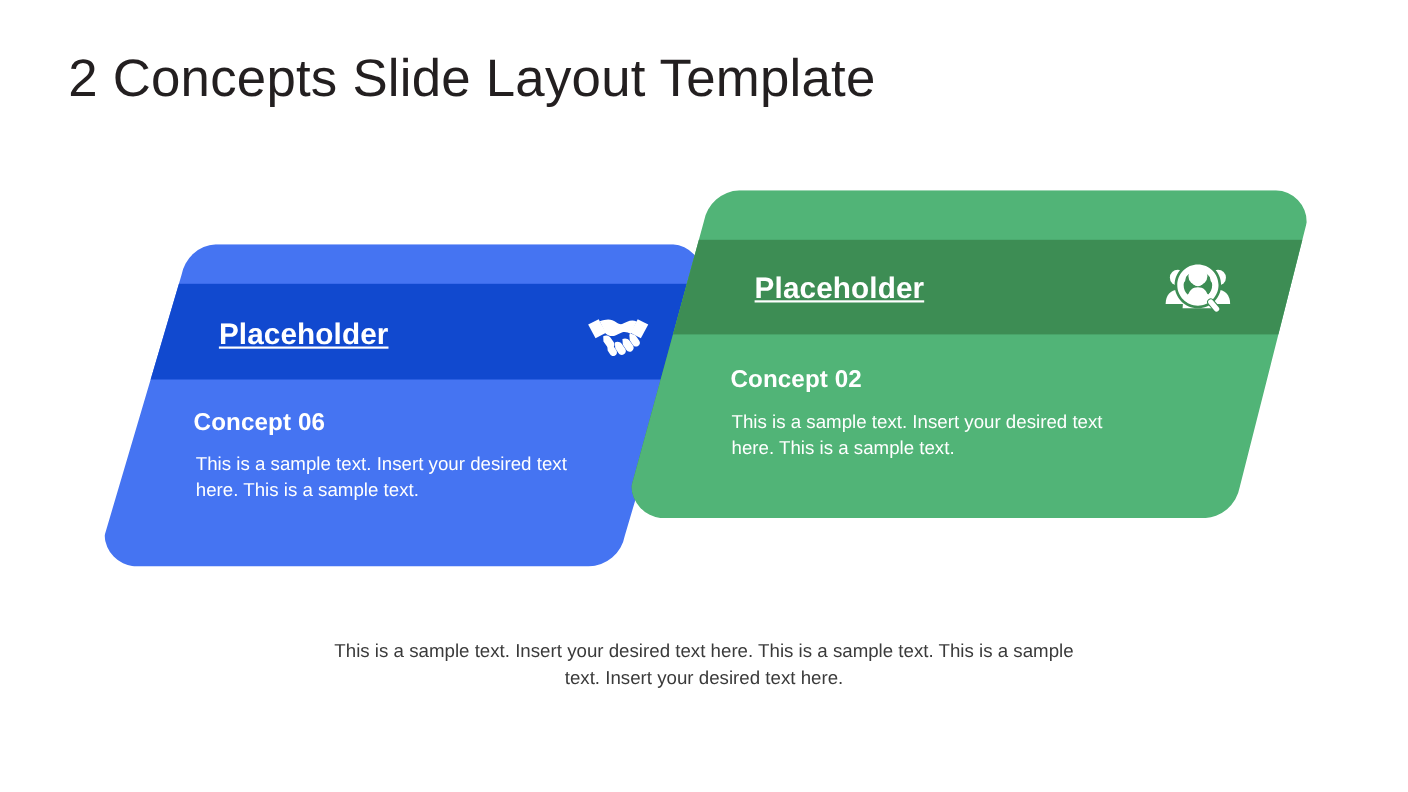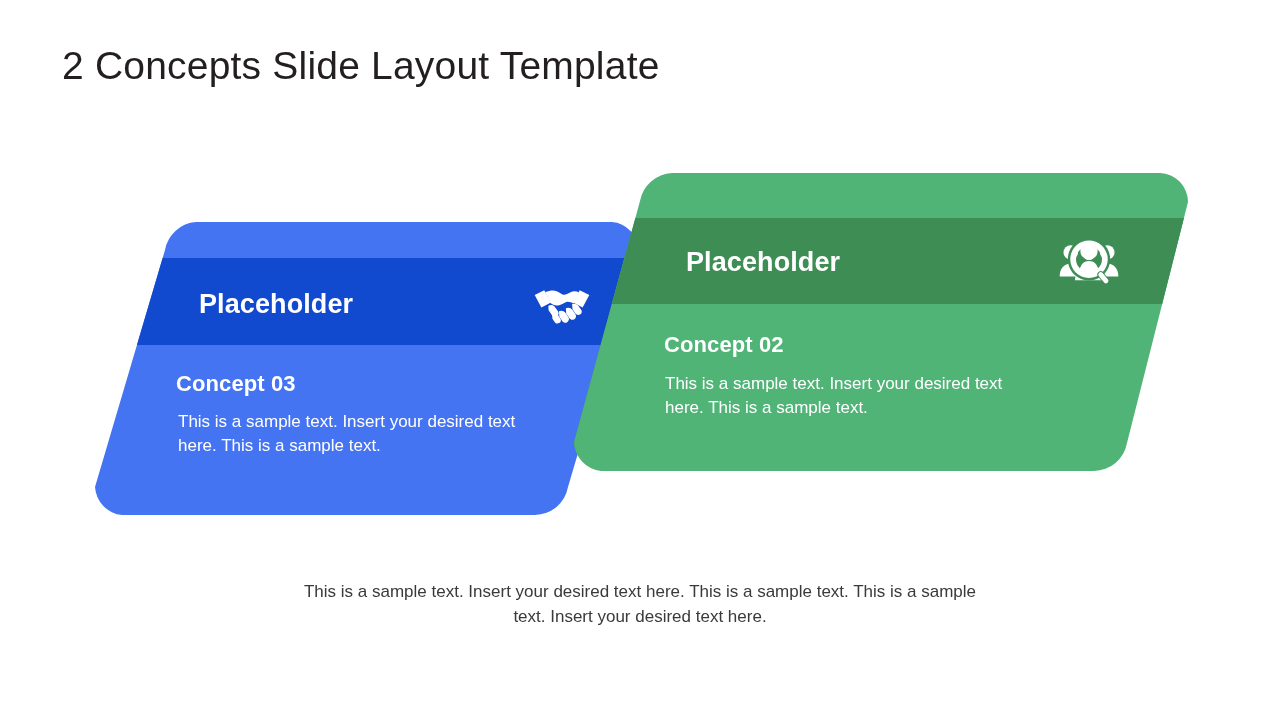--- a/index.html
+++ b/index.html
@@ -17,21 +17,21 @@
     height: 720px;
     background: #ffffff;
     overflow: hidden;
   }
 
   
   #slide-title {
     position: absolute;
     left: 62px;
     top: 44px;
-    font-size: 39px;
+    font-size: 48px;
     font-weight: 400;
     color: #231f20;
     letter-spacing: 0.2px;
     white-space: nowrap;
   }
 
   
   #shapes {
     position: absolute;
     left: 0;
@@ -39,20 +39,21 @@
     width: 1280px;
     height: 720px;
   }
   .ph-title {
     position: absolute;
     font-size: 27px;
     font-weight: 700;
     color: #ffffff;
     letter-spacing: 0.1px;
     white-space: nowrap;
+    text-decoration: underline;
   }
   .concept-title {
     position: absolute;
     font-size: 22px;
     font-weight: 700;
     color: #ffffff;
     letter-spacing: 0.1px;
     white-space: nowrap;
   }
   .concept-body {
@@ -139,21 +140,21 @@
       </g>
     </g>
 
     <g clip-path="url(#clipGreen)">
       <rect x="560" y="160" width="660" height="320" fill="#51B477"></rect>
       <rect x="560" y="218" width="660" height="86" fill="#3D8D54"></rect>
     </g>
   </svg>
 
   <div id="blue-placeholder" class="ph-title">Placeholder</div>
-  <div id="blue-concept" class="concept-title">Concept 03</div>
+  <div id="blue-concept" class="concept-title">Concept 06</div>
   <div id="blue-body" class="concept-body">This is a sample text. Insert your desired text here. This is a sample text.</div>
 
   <div id="blue-icon" class="card-icon">
     <svg viewBox="0 0 64 48" width="62" height="46" aria-hidden="true">
       <g fill="#ffffff">
         <path d="M3.5 13.5 L13.5 8.5 L20.5 21.5 L10.5 26.5 Z"></path>
         <path d="M60.5 13.5 L50.5 8.5 L43.5 21.5 L53.5 26.5 Z"></path>
         <path d="M14.5 10.5 C19 9 23 8.2 26.5 9.6 C29.5 10.8 31.5 12.8 33.5 13.2
                  C35.5 13.6 38 12.2 40.5 11 C43.5 9.5 46.5 9.2 49.5 10.8
                  L44 22.5 C41.5 21 38.5 20 36 21 C33 22.2 30.5 24 28 24.4

